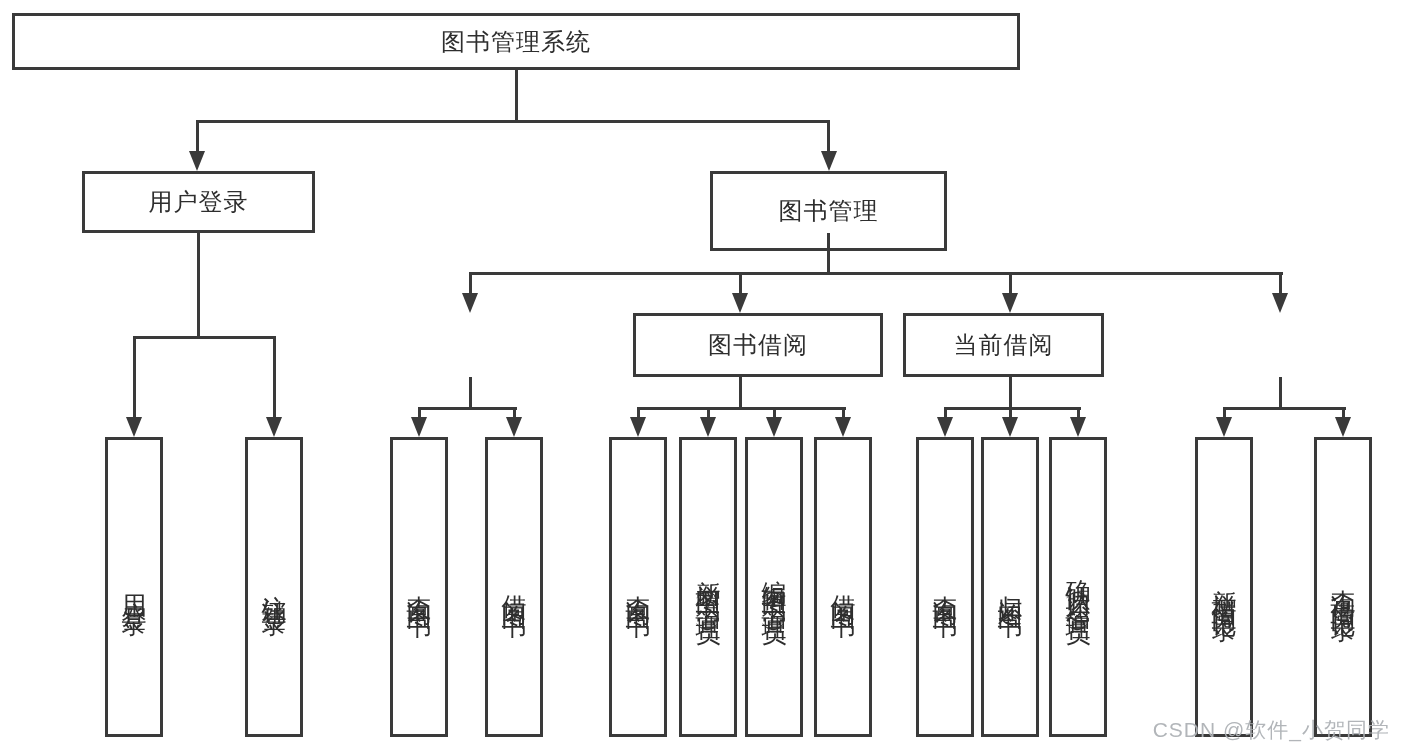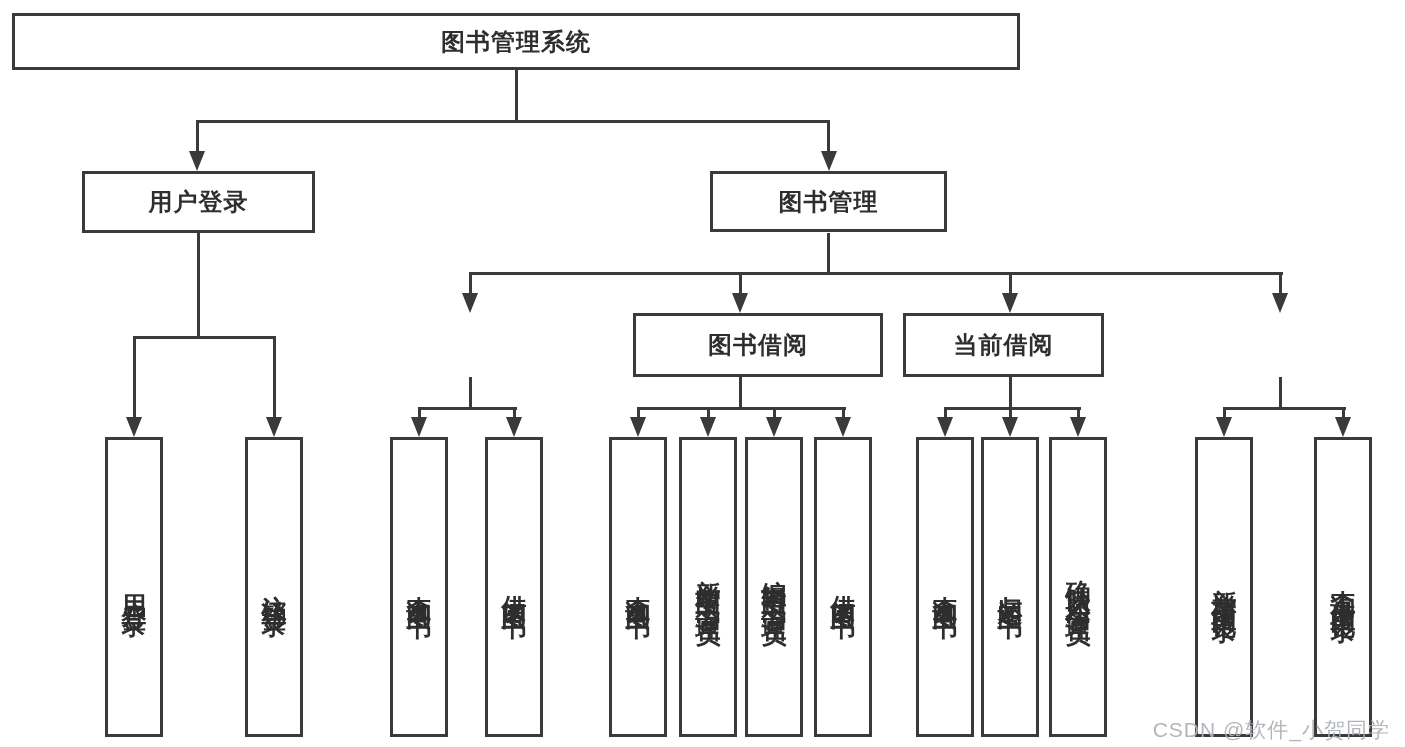--- a/index.html
+++ b/index.html
@@ -17,21 +17,20 @@
     overflow: hidden;
   }
   .node {
     position: absolute;
     box-sizing: border-box;
     border: 3px solid #3a3a3a;
     background: #ffffff;
     display: flex;
     align-items: center;
     justify-content: center;
-    font-weight: bold;
   }
   .node.h .lbl {
     font-size: 24px;
     letter-spacing: 1px;
     white-space: nowrap;
   }
   .node.v .vtext {
     writing-mode: vertical-rl;
     text-orientation: mixed;
     font-size: 25px;
@@ -76,21 +75,21 @@
   <div class="vline" style="left:515px;top:70px;height:50px"></div>
   <div class="hline" style="left:196px;top:120px;width:634px"></div>
   <div class="vline" style="left:196px;top:123px;height:28px"></div>
   <div class="arrow" style="left:189px;top:151px"></div>
   <div class="vline" style="left:827px;top:123px;height:28px"></div>
   <div class="arrow" style="left:821px;top:151px"></div>
 
   <div class="node h" style="left:82px;top:171px;width:233px;height:62px">
     <span class="lbl">用户登录</span>
   </div>
-  <div class="node h" style="left:710px;top:171px;width:237px;height:61px">
+  <div class="node h" style="left:710px;top:171px;width:237px;height:80px">
     <span class="lbl">图书管理</span>
   </div>
 
   <div class="vline" style="left:197px;top:233px;height:103px"></div>
   <div class="hline" style="left:133px;top:336px;width:143px"></div>
   <div class="vline" style="left:133px;top:339px;height:78px"></div>
   <div class="arrow" style="left:126px;top:417px"></div>
   <div class="vline" style="left:273px;top:339px;height:78px"></div>
   <div class="arrow" style="left:266px;top:417px"></div>
 

